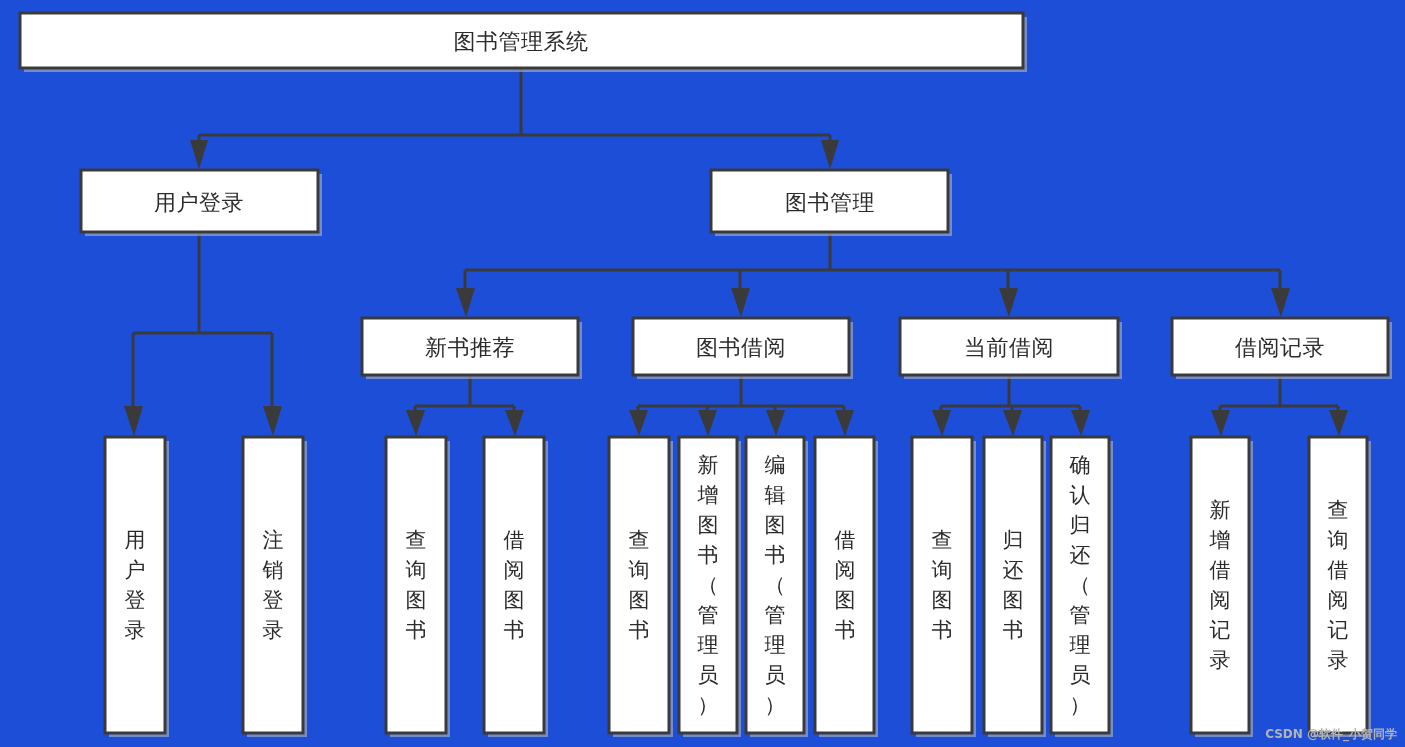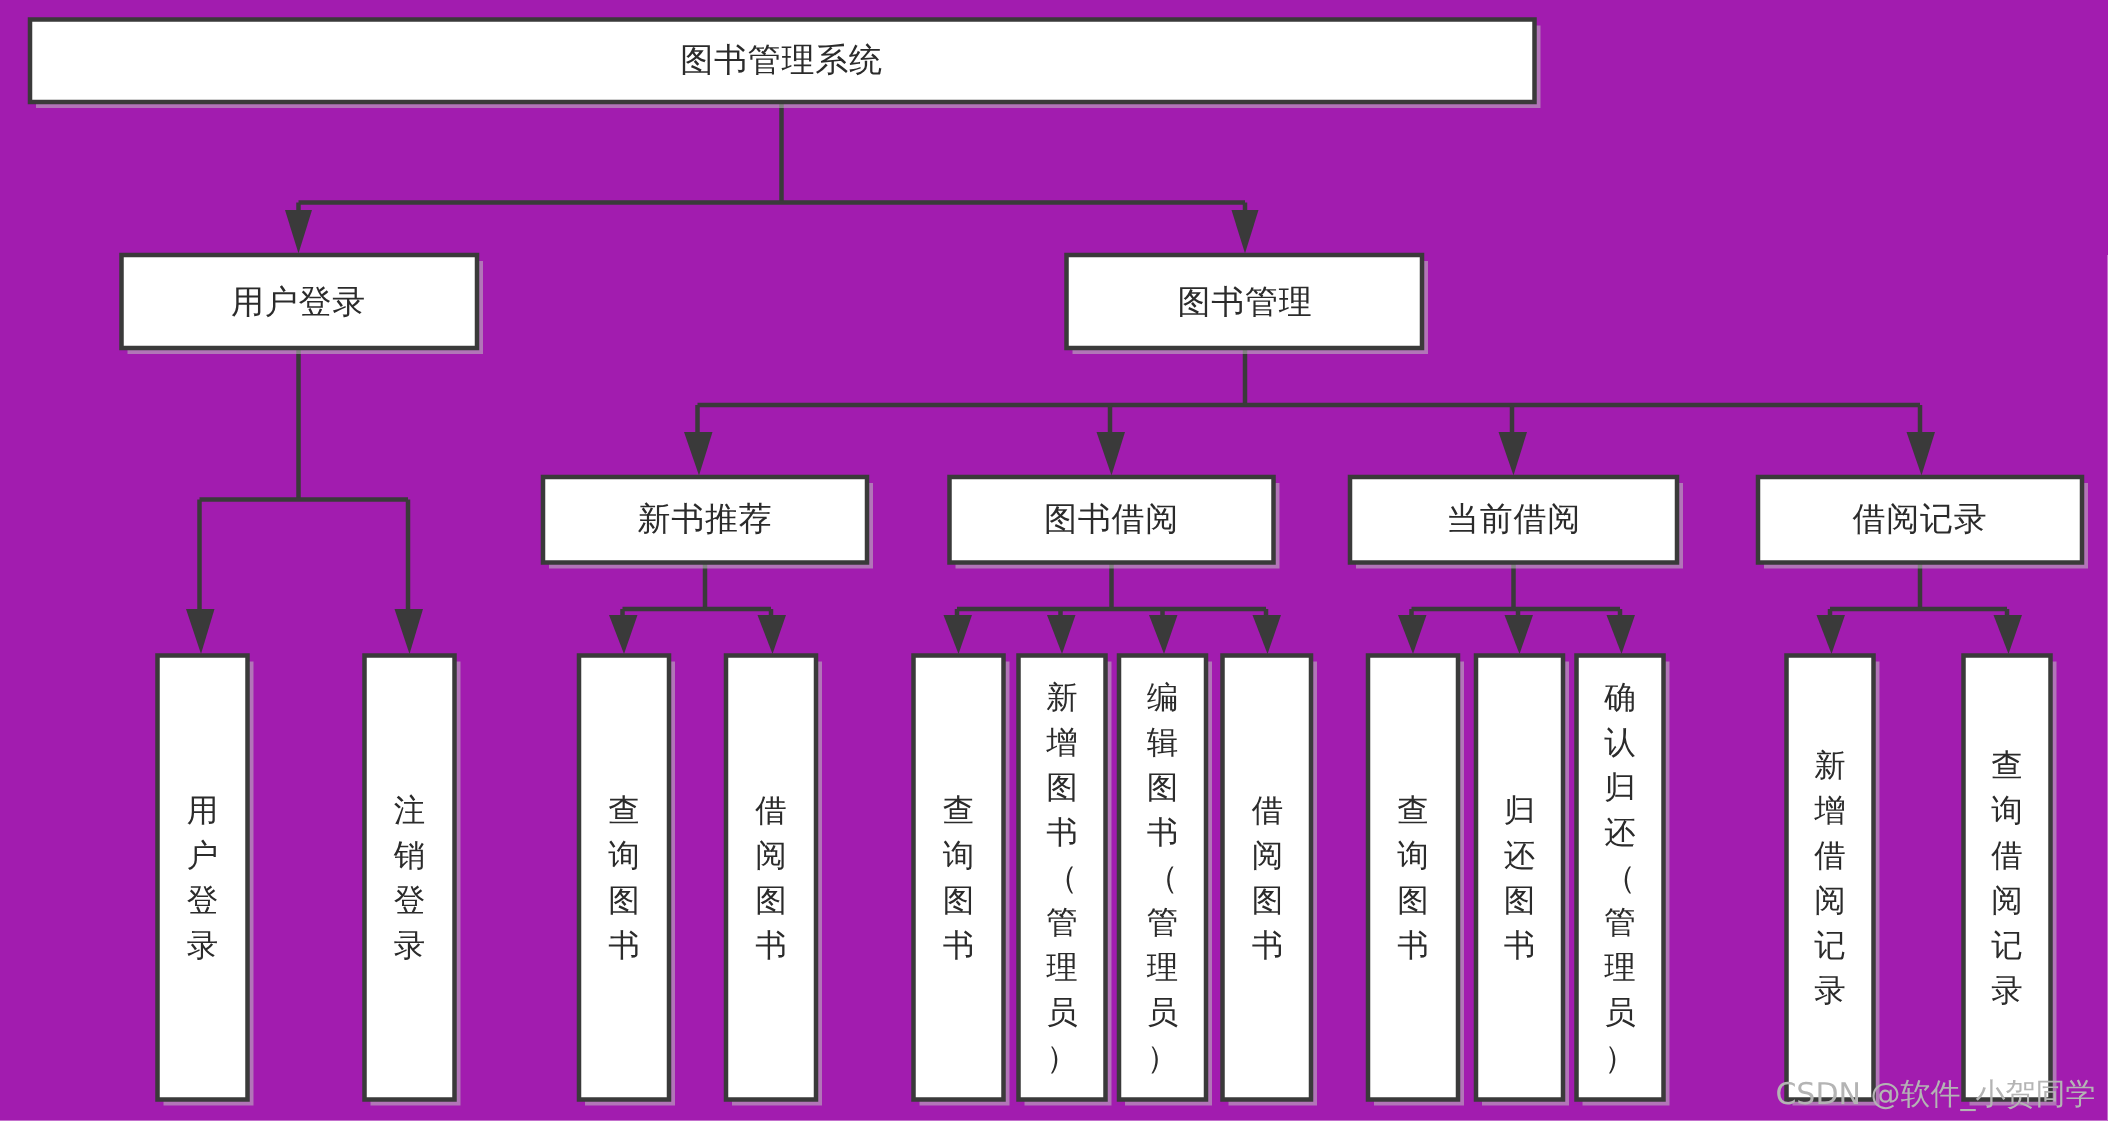--- a/index.html
+++ b/index.html
@@ -10,21 +10,21 @@
   body {
     width: 1405px;
     height: 747px;
     font-family: "DejaVu Sans", "Liberation Sans", sans-serif;
     overflow: hidden;
   }
   #diagram-root {
     position: relative;
     width: 1405px;
     height: 747px;
-    background: #a21caf;
+    background: #1d4ed8;
   }
   svg.flow {
     position: absolute;
     left: 0;
     top: 0;
     width: 1405px;
     height: 747px;
     display: block;
   }
   .node-rect {
@@ -59,24 +59,25 @@
     font-size: 21px;
     fill: #2b2b2b;
     text-anchor: middle;
     dominant-baseline: central;
   }
   .watermark {
     position: absolute;
     right: 8px;
     bottom: 4px;
     font-family: "DejaVu Sans", "Liberation Sans", sans-serif;
-    font-size: 20px;
+    font-size: 12px;
     color: #b4b4b4;
     white-space: nowrap;
     user-select: none;
+    font-weight: bold;
   }
 </style>
 </head>
 <body>
 
 <div id="diagram-root">
 
   <svg class="flow" viewBox="0 0 1405 747">
 
     <g>

